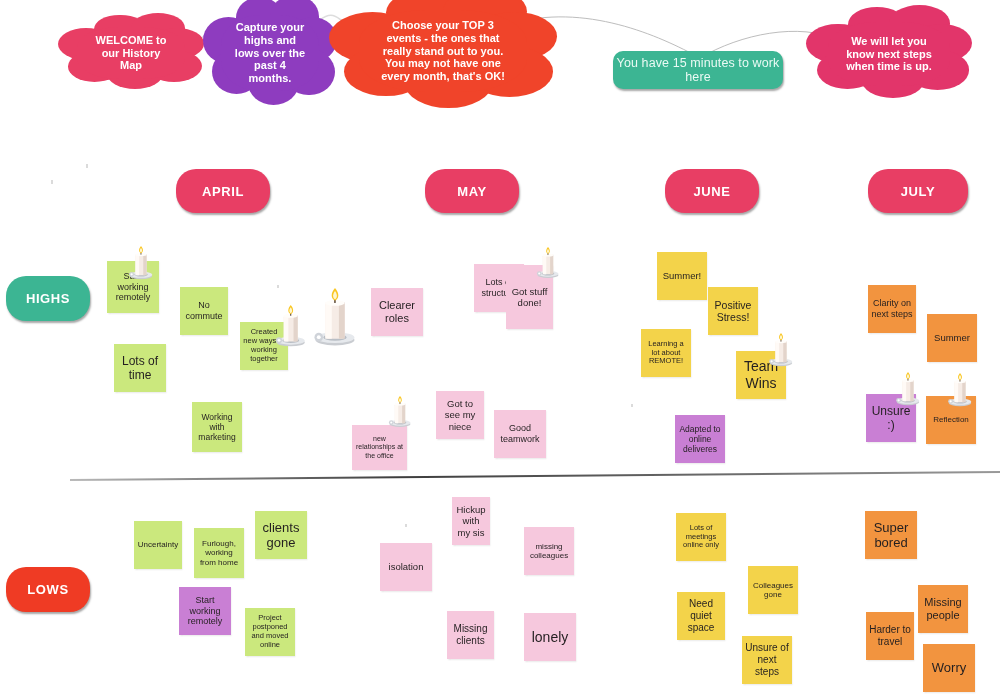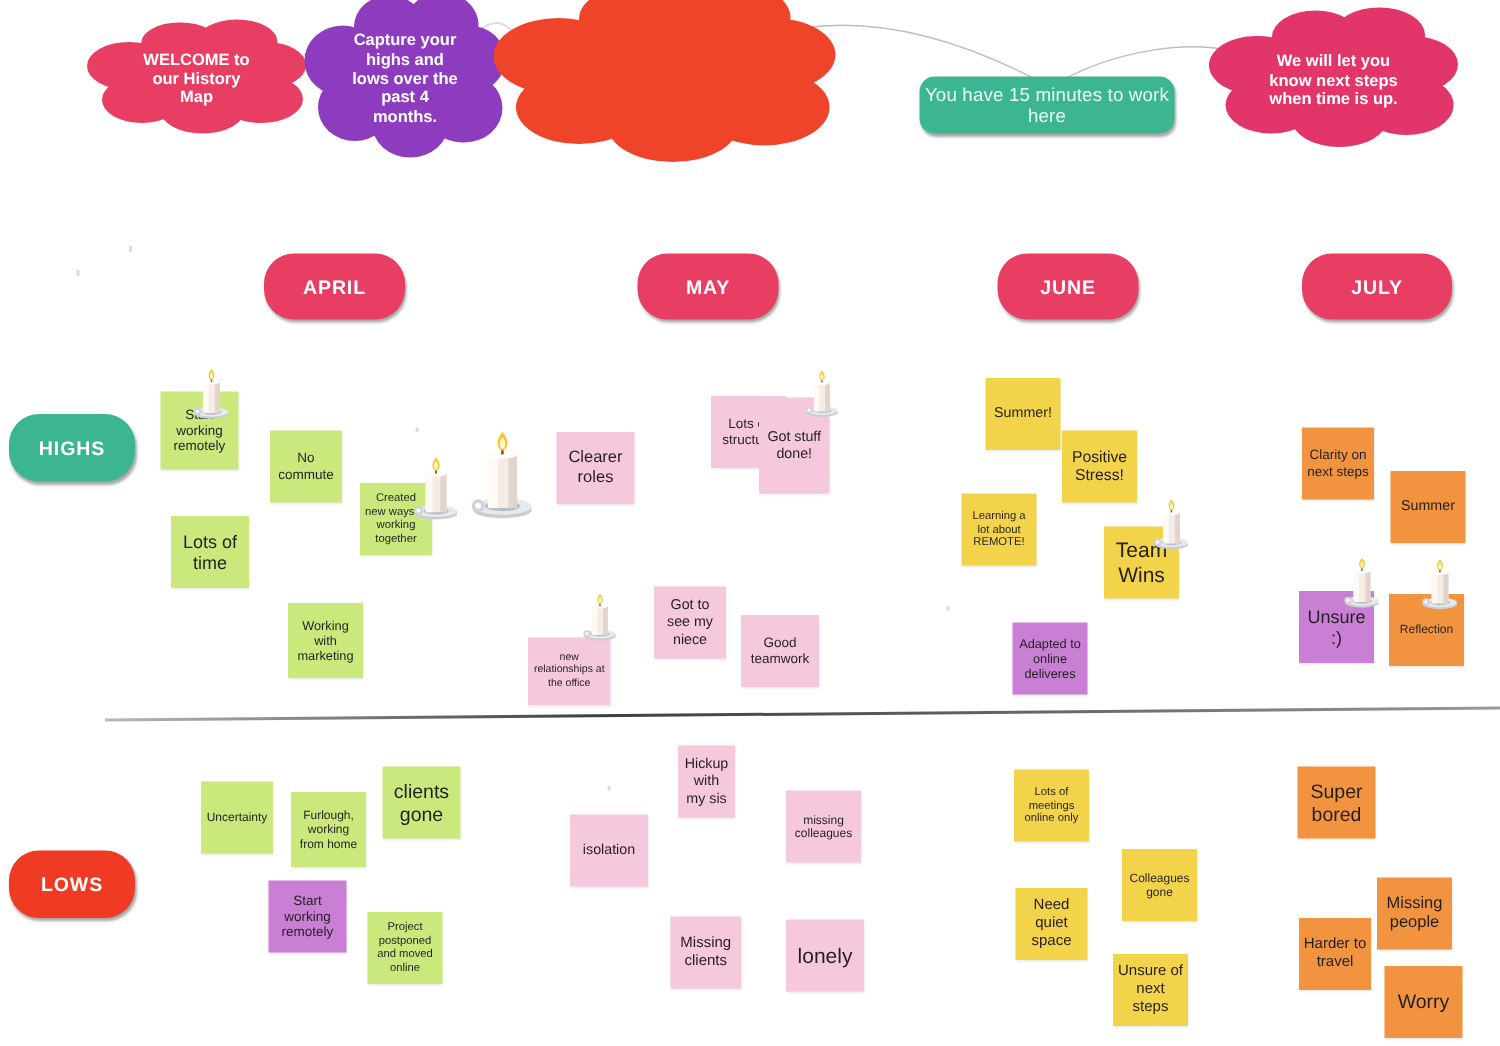--- a/index.html
+++ b/index.html
@@ -117,20 +117,21 @@
       <div class="cloud" style="left: 348px; top: 2px; width: 190px; height: 98px; font-size: 11px;">
         <div class="blob" style="background: rgb(240, 68, 42); left: -19px; top: 9.8px; width: 87.4px; height: 50.96px;"></div>
         <div class="blob" style="background: rgb(240, 68, 42); left: 38px; top: -11.76px; width: 79.8px; height: 45.08px;"></div>
         <div class="blob" style="background: rgb(240, 68, 42); left: 95px; top: -13.72px; width: 83.6px; height: 47.04px;"></div>
         <div class="blob" style="background: rgb(240, 68, 42); left: 125.4px; top: 9.8px; width: 83.6px; height: 49px;"></div>
         <div class="blob" style="background: rgb(240, 68, 42); left: 117.8px; top: 44.1px; width: 87.4px; height: 50.96px;"></div>
         <div class="blob" style="background: rgb(240, 68, 42); left: 57px; top: 56.84px; width: 87.4px; height: 49px;"></div>
         <div class="blob" style="background: rgb(240, 68, 42); left: -3.8px; top: 45.08px; width: 83.6px; height: 49px;"></div>
         <div class="blob" style="background: rgb(240, 68, 42); left: 30.4px; top: 15.68px; width: 129.2px; height: 68.6px;"></div>
         <div class="blob" style="background: rgb(240, 68, 42); left: 6%; top: 8%; width: 88%; height: 84%; border-radius: 40%;"></div>
+        <span class="ctext">Choose&nbsp;your&nbsp;TOP&nbsp;3<br>events&nbsp;-&nbsp;the&nbsp;ones&nbsp;that<br>really&nbsp;stand&nbsp;out&nbsp;to&nbsp;you.<br>You&nbsp;may&nbsp;not&nbsp;have&nbsp;one<br>every&nbsp;month,&nbsp;that's&nbsp;OK!</span>
       </div>
       <div class="cloud" style="left: 820px; top: 16px; width: 138px; height: 76px; font-size: 11px;">
         <div class="blob" style="background: rgb(226, 53, 106); left: -13.8px; top: 7.6px; width: 63.48px; height: 39.52px;"></div>
         <div class="blob" style="background: rgb(226, 53, 106); left: 27.6px; top: -9.12px; width: 57.96px; height: 34.96px;"></div>
         <div class="blob" style="background: rgb(226, 53, 106); left: 69px; top: -10.64px; width: 60.72px; height: 36.48px;"></div>
         <div class="blob" style="background: rgb(226, 53, 106); left: 91.08px; top: 7.6px; width: 60.72px; height: 38px;"></div>
         <div class="blob" style="background: rgb(226, 53, 106); left: 85.56px; top: 34.2px; width: 63.48px; height: 39.52px;"></div>
         <div class="blob" style="background: rgb(226, 53, 106); left: 41.4px; top: 44.08px; width: 63.48px; height: 38px;"></div>
         <div class="blob" style="background: rgb(226, 53, 106); left: -2.76px; top: 34.96px; width: 60.72px; height: 38px;"></div>
         <div class="blob" style="background: rgb(226, 53, 106); left: 22.08px; top: 12.16px; width: 93.84px; height: 53.2px;"></div>

